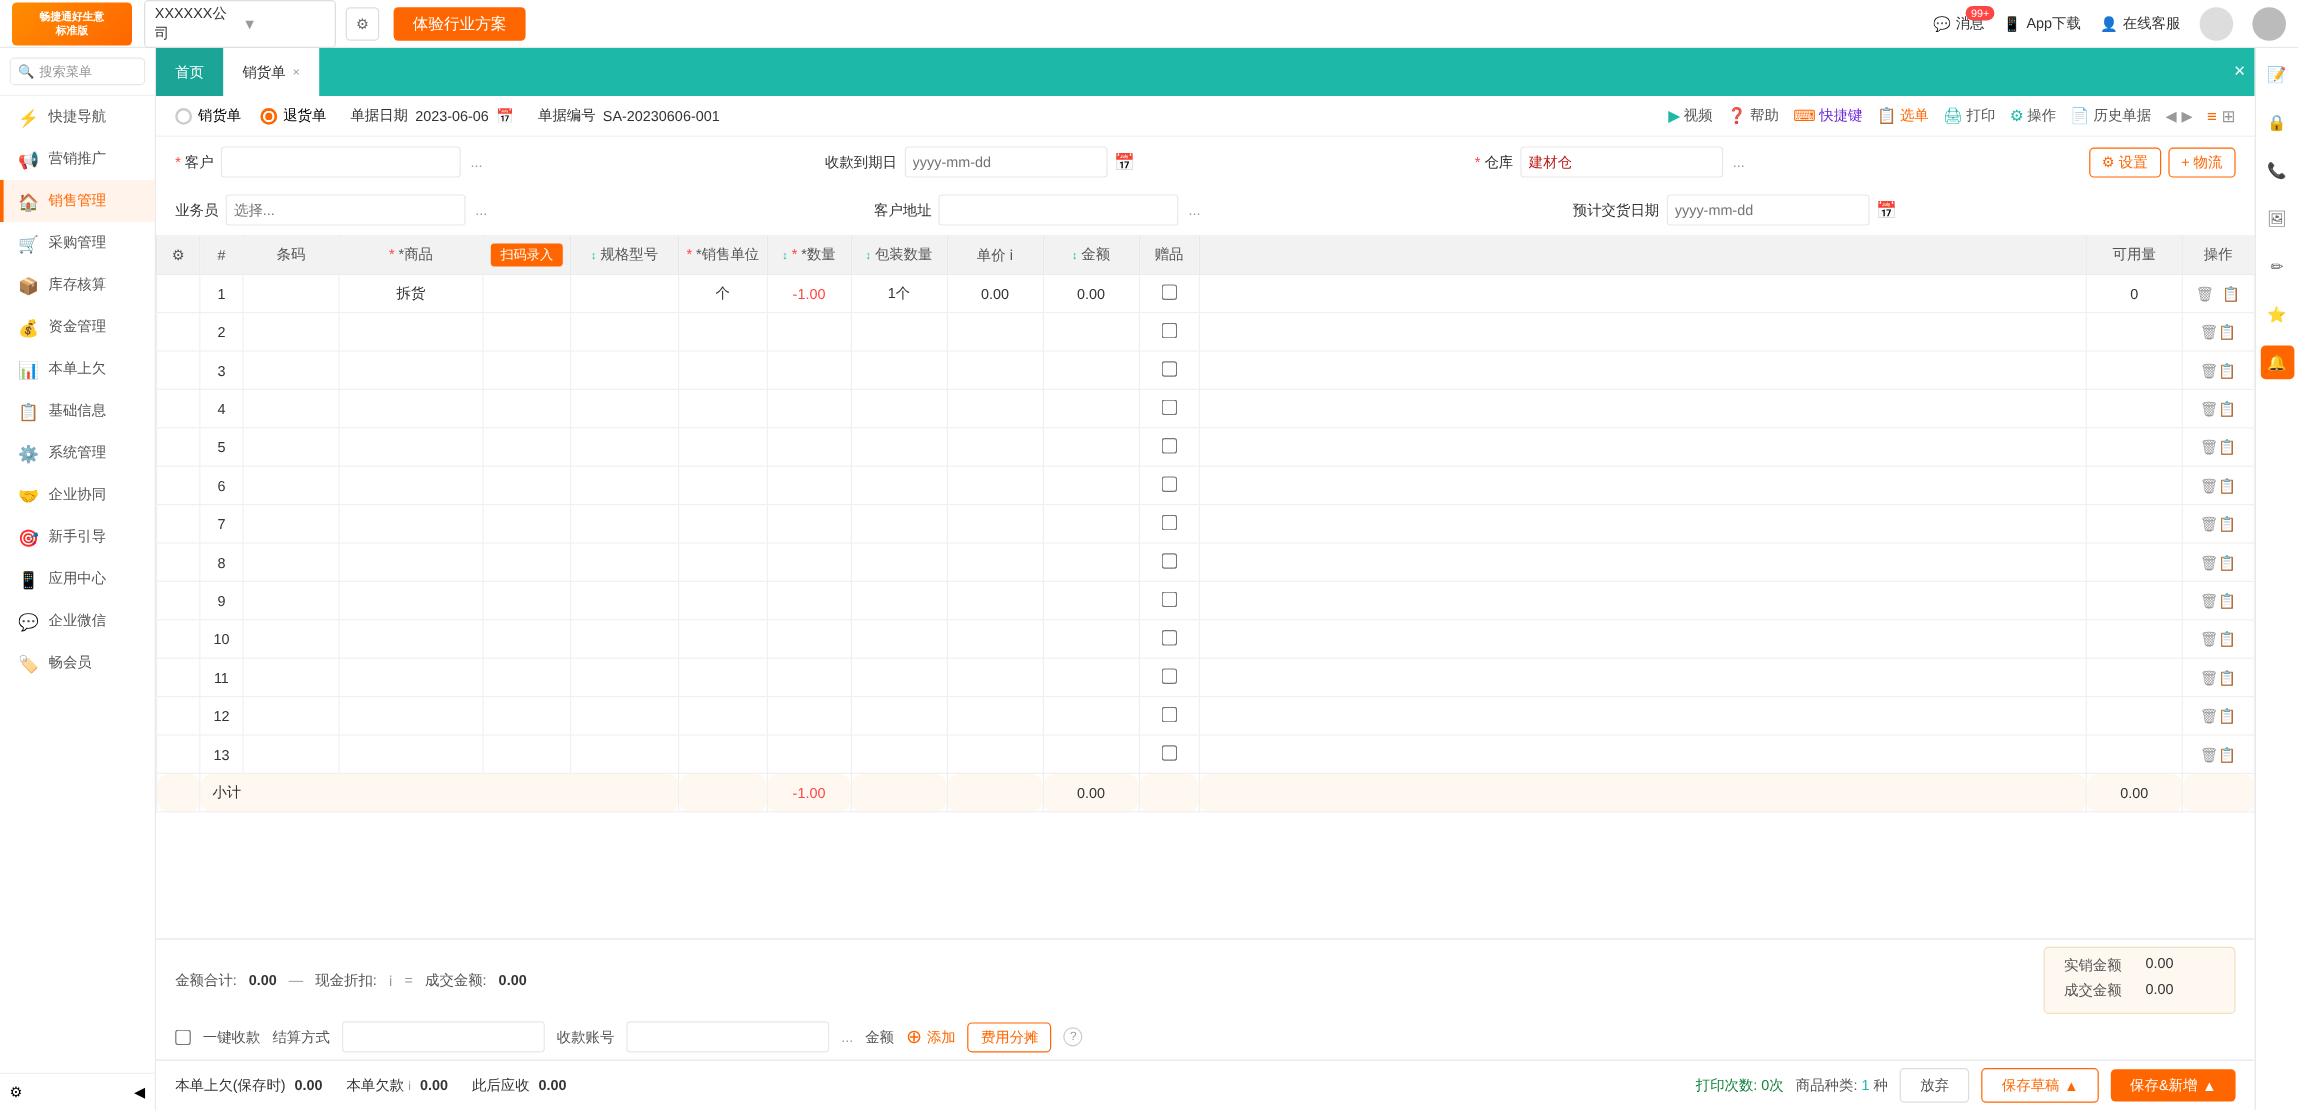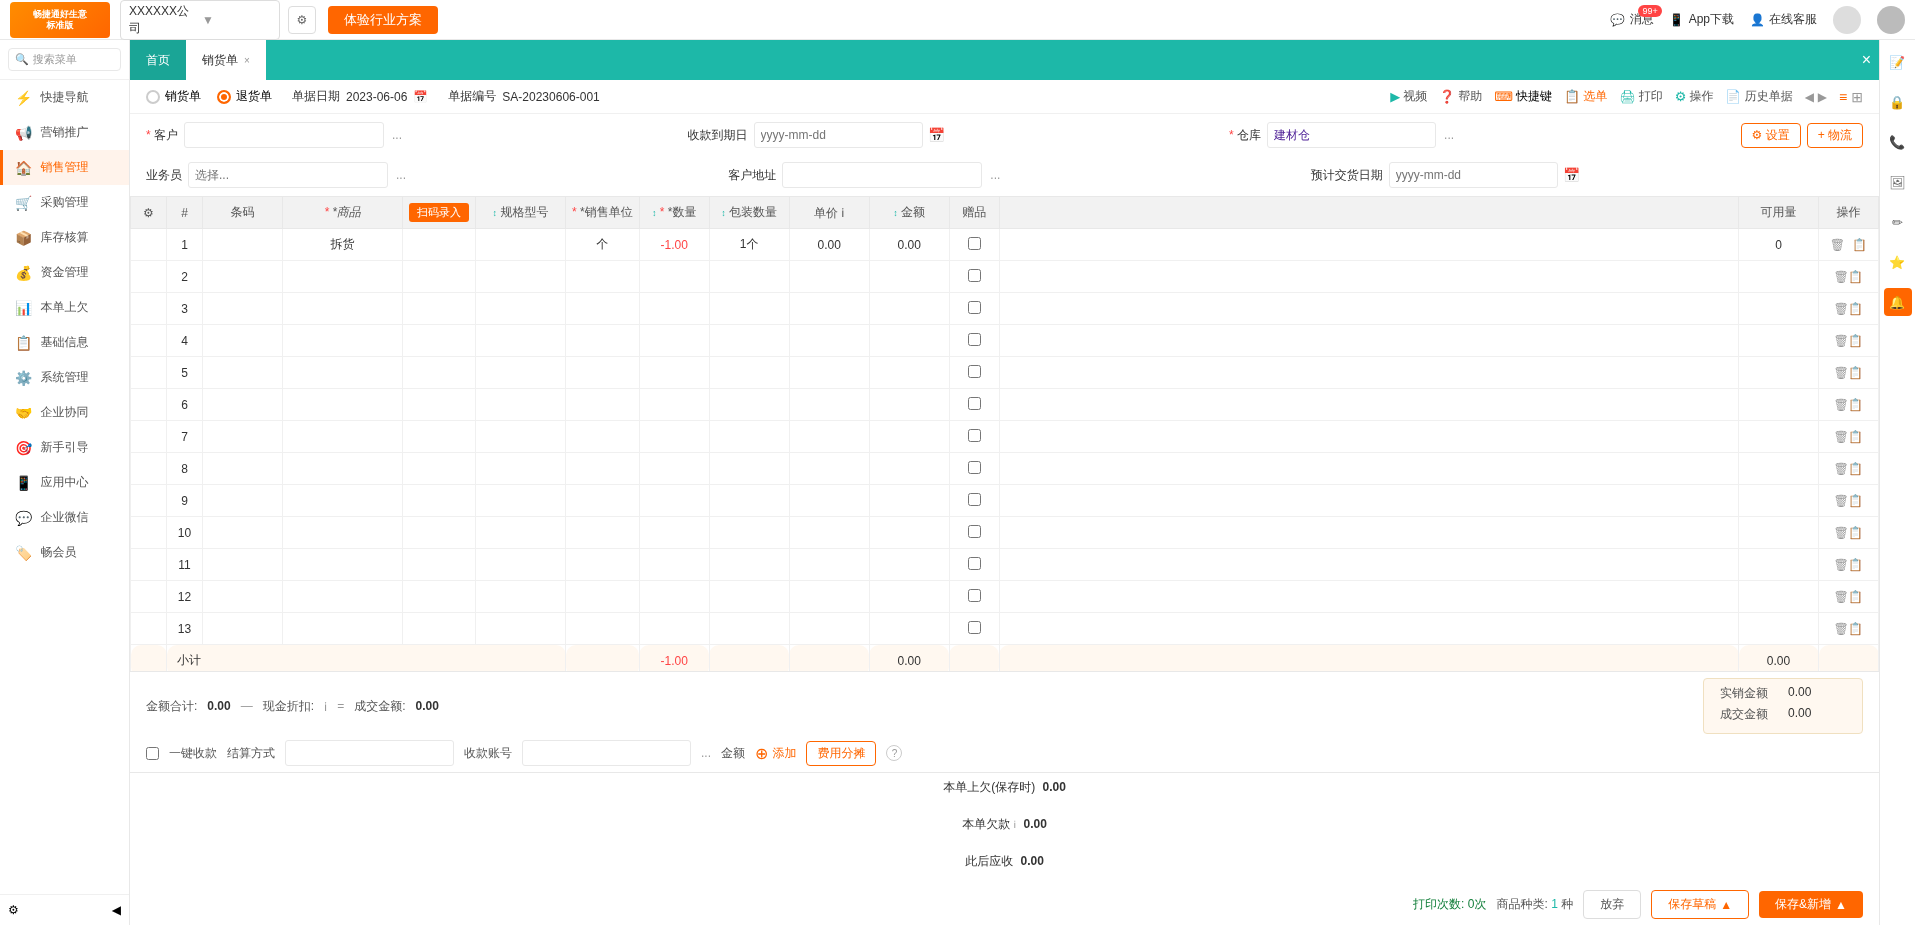--- a/index.html
+++ b/index.html
@@ -211,21 +211,21 @@
     }
     .form-label.required::before {
       content: '* ';
       color: #ff4444;
     }
     .form-input {
       border: 1px solid #e8e8e8;
       border-radius: 3px;
       padding: 3px 6px;
       font-size: 12px;
-      color: #4c1d95;
+      color: #b91c1c;
       min-width: 120px;
       height: 26px;
     }
     .form-input.wide { min-width: 200px; }
     .form-dots { color: #999; cursor: pointer; margin-left: 2px; }
     .form-cal-icon { color: #1db8a8; cursor: pointer; font-size: 14px; }
     .toolbar-item {
       display: flex;
       align-items: center;
       gap: 3px;
@@ -298,21 +298,21 @@
       color: #333;
       height: 32px;
     }
     .subtotal-row td {
       background: #fff8f0;
       font-weight: normal;
       border-radius: 10px;
     }
     .col-num { width: 36px; }
     .col-barcode { width: 80px; }
-    .col-product { width: 120px; font-style: italic; }
+    .col-product { width: 120px; }
     .col-scan { width: 70px; }
     .col-spec { width: 90px; }
     .col-unit { width: 70px; }
     .col-qty { width: 70px; }
     .col-pkg { width: 80px; }
     .col-price { width: 80px; }
     .col-amount { width: 80px; }
     .col-gift { width: 50px; }
     .col-avail { width: 80px; }
     .col-op { width: 60px; }
@@ -363,21 +363,20 @@
 
     
     .bottom-bar {
       background: #fff;
       border-top: 1px solid #e8e8e8;
       padding: 6px 16px;
       display: flex;
       align-items: center;
       gap: 20px;
       flex-shrink: 0;
-      flex-direction: column;
     }
     .bottom-info { color: #555; }
     .bottom-info span { color: #333; }
     .bottom-right {
       margin-left: auto;
       display: flex;
       align-items: center;
       gap: 10px;
     }
     .abandon-btn {
@@ -588,21 +587,21 @@
           <div class="toolbar-item">
             <span class="t-icon">▶</span>
             <span>视频</span>
           </div>
           <div class="toolbar-item">
             <span class="t-icon">❓</span>
             <span>帮助</span>
           </div>
           <div class="toolbar-item orange">
             <span class="t-icon" style="color:#ff6600;">⌨</span>
-            <span style="color:#000000;">快捷键</span>
+            <span style="color:#6d28d9;">快捷键</span>
           </div>
           <div class="toolbar-item orange">
             <span class="t-icon" style="color:#ff6600;">📋</span>
             <span style="color:#ff6600;">选单</span>
           </div>
           <div class="toolbar-item">
             <span class="t-icon">🖨</span>
             <span>打印</span>
           </div>
           <div class="toolbar-item">

